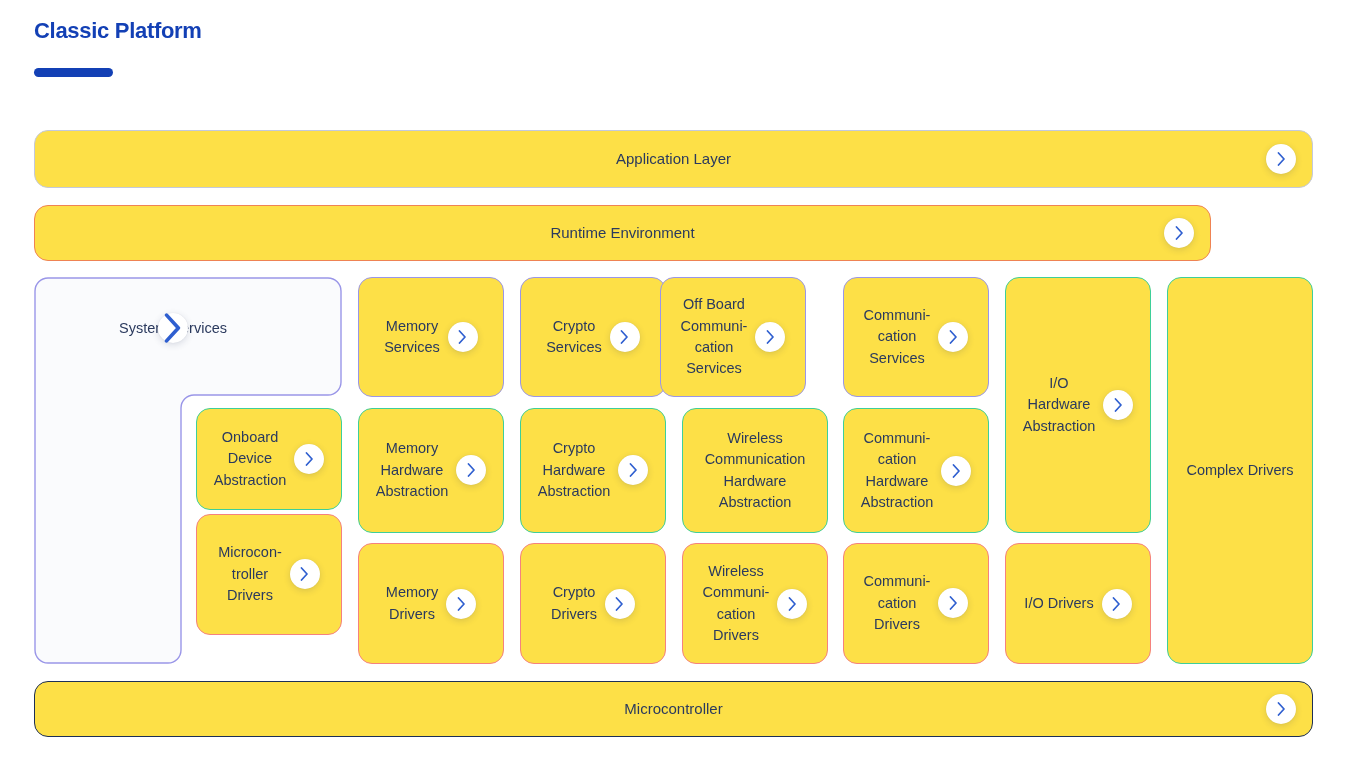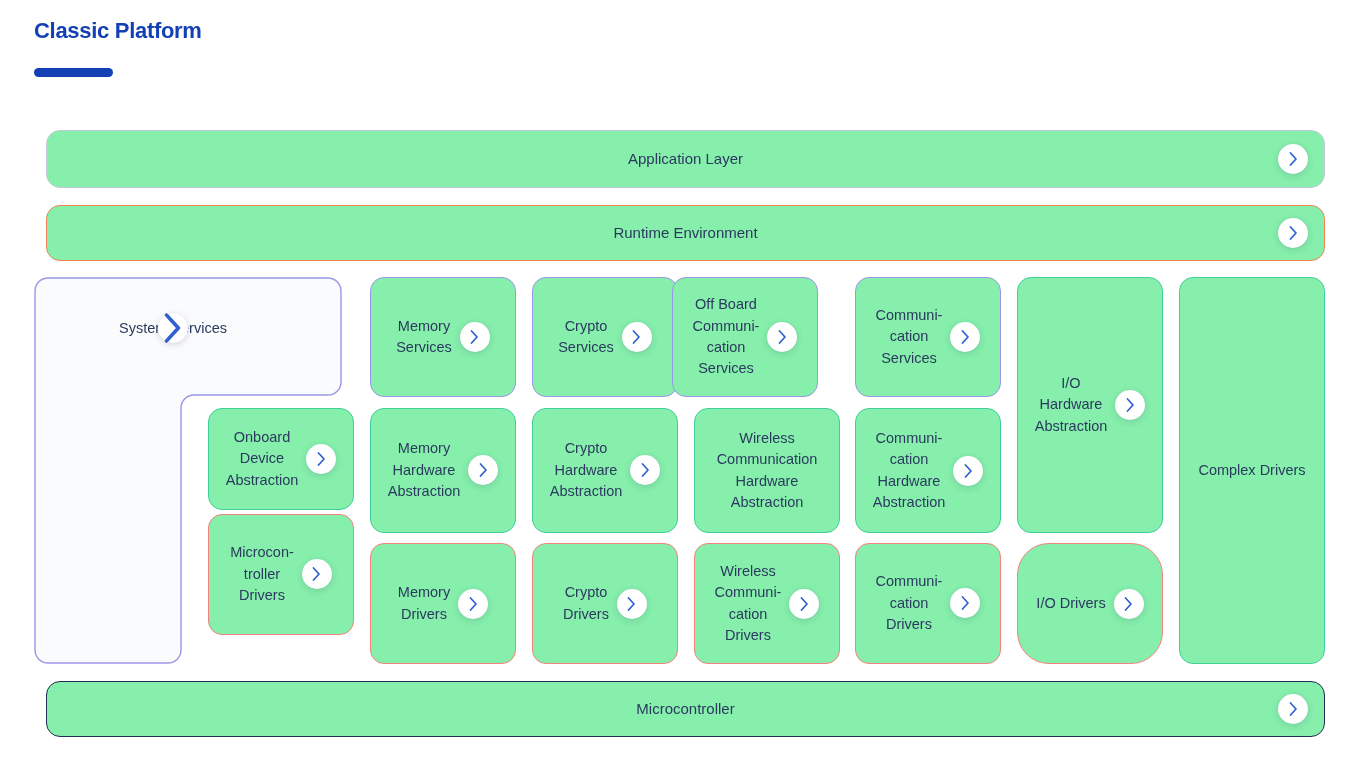--- a/index.html
+++ b/index.html
@@ -25,27 +25,26 @@
     position: absolute;
     left: 34px; top: 68px;
     width: 79px; height: 9px;
     border-radius: 5px;
     background: #1340b5;
   }
 
   
   .block {
     position: absolute;
-    background: #86efac;
+    background: #fde047;
     border: 1.4px solid #c9cfdd;
     border-radius: 14px;
     display: flex;
     align-items: center;
     justify-content: center;
-    margin-left: 12px;
   }
   .block .label {
     color: #2b3a5e;
     font-size: 14.5px;
     line-height: 1.48;
     text-align: center;
     white-space: pre-line;
   }
   .bar .label { font-size: 15px; }
 
@@ -113,21 +112,21 @@
 
   <div class="block bar b-blue" style="left:34px; top:130px; width:1279px; height:58px;">
     <span class="label">Application Layer</span>
     <span class="chev">
       <svg width="9" height="14" viewBox="0 0 9 14">
           <path d="M1.5 1 L7 7 L1.5 13" fill="none" stroke="#2f5fd0" stroke-width="1.7" stroke-linecap="round" stroke-linejoin="round"></path>
         </svg>
     </span>
   </div>
 
-  <div class="block bar b-orange" style="left:34px; top:205px; width:1279px; height:56px;">
+  <div class="block bar b-orange" style="left:34px; top:205px; width:1177px; height:56px;">
     <span class="label">Runtime Environment</span>
     <span class="chev">
       <svg width="9" height="14" viewBox="0 0 9 14">
           <path d="M1.5 1 L7 7 L1.5 13" fill="none" stroke="#2f5fd0" stroke-width="1.7" stroke-linecap="round" stroke-linejoin="round"></path>
         </svg>
     </span>
   </div>
 
   <div id="system-services">
     <svg viewBox="0 0 308 387" preserveAspectRatio="none" aria-hidden="true">
@@ -326,21 +325,21 @@
 Hardware
 Abstraction</span>
       <span class="chev">
           <svg width="9" height="14" viewBox="0 0 9 14">
             <path d="M1.5 1 L7 7 L1.5 13" fill="none" stroke="#2f5fd0" stroke-width="1.7" stroke-linecap="round" stroke-linejoin="round"></path>
           </svg>
         </span>
     </div>
   </div>
 
-  <div class="block b-red" style="left:1005px; top:543px; width:146px; height:121px;border-radius:32px;">
+  <div class="block b-red" style="left:1005px; top:543px; width:146px; height:121px;">
     <div class="card-inner">
       <span class="label">I/O Drivers</span>
       <span class="chev">
           <svg width="9" height="14" viewBox="0 0 9 14">
             <path d="M1.5 1 L7 7 L1.5 13" fill="none" stroke="#2f5fd0" stroke-width="1.7" stroke-linecap="round" stroke-linejoin="round"></path>
           </svg>
         </span>
     </div>
   </div>
 

